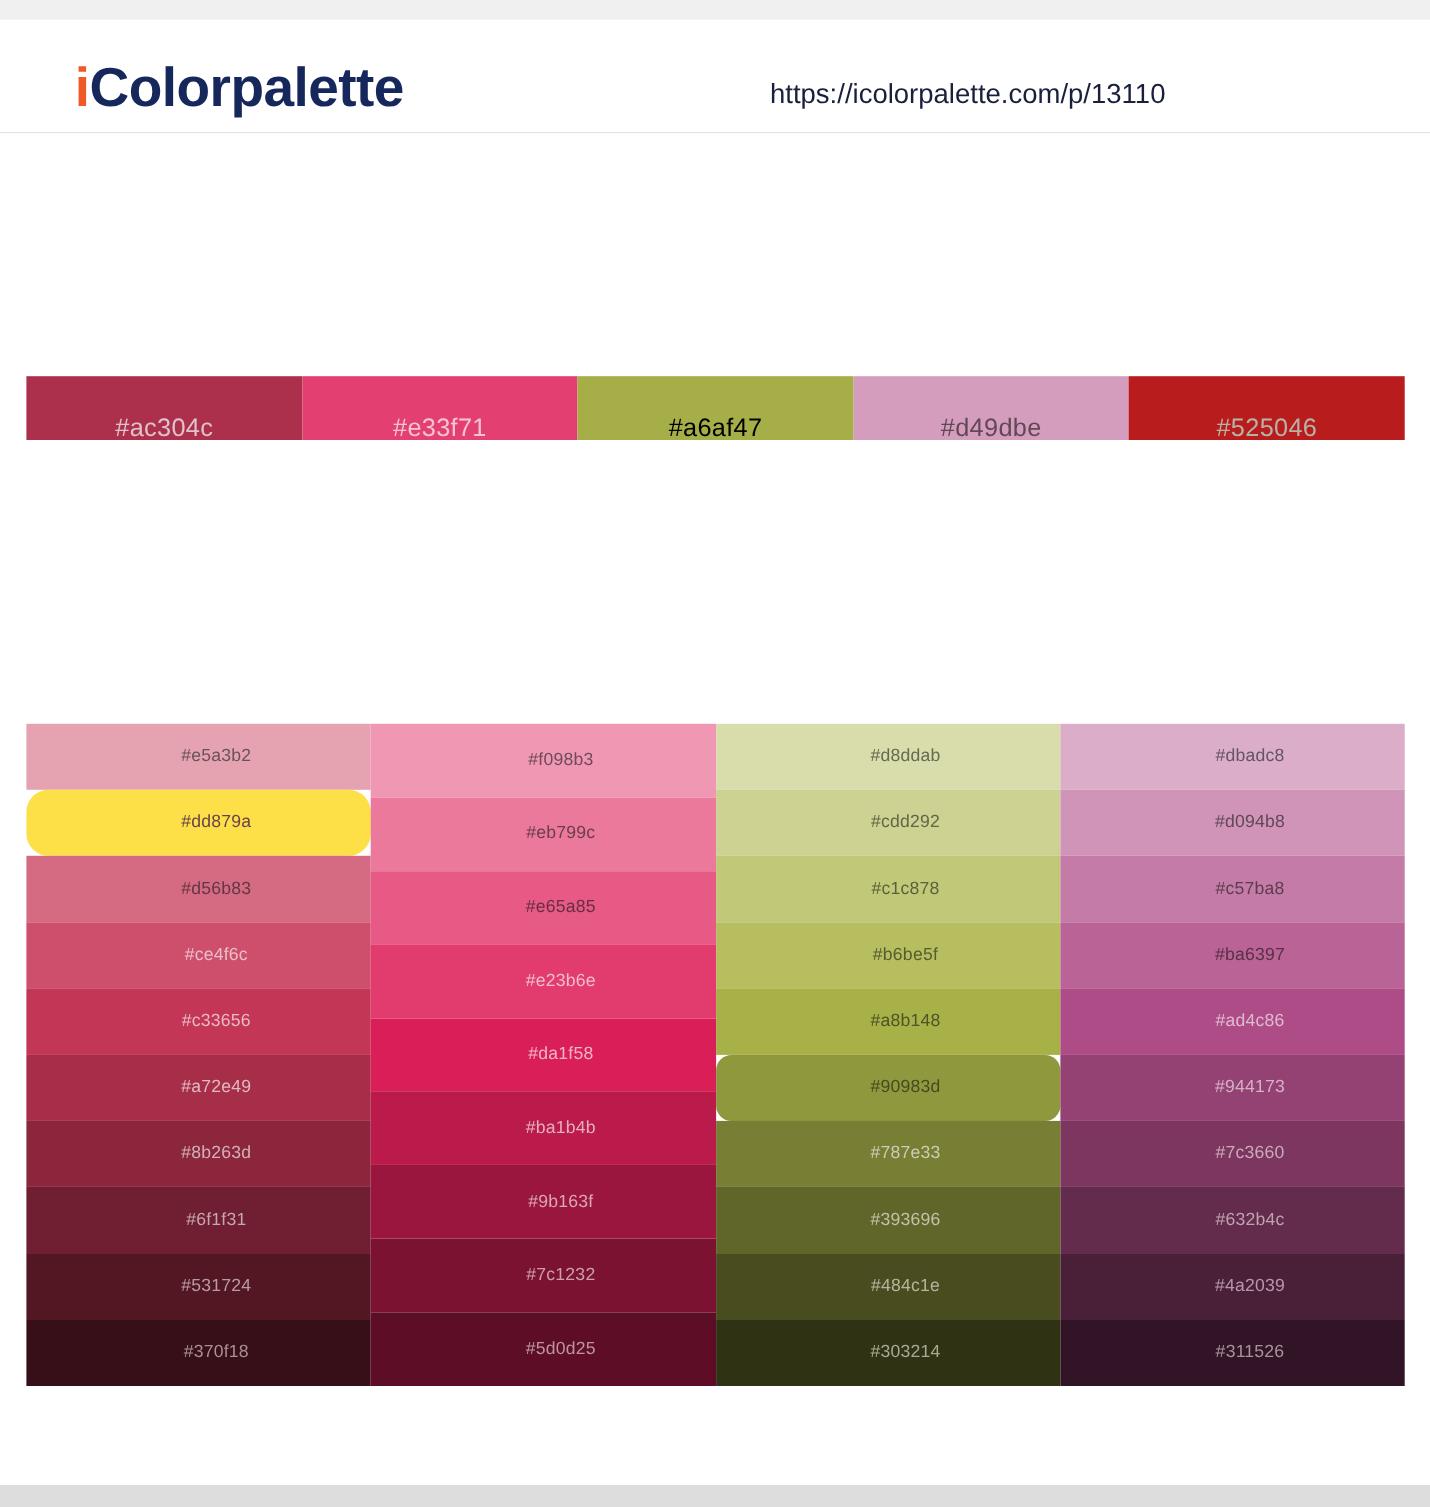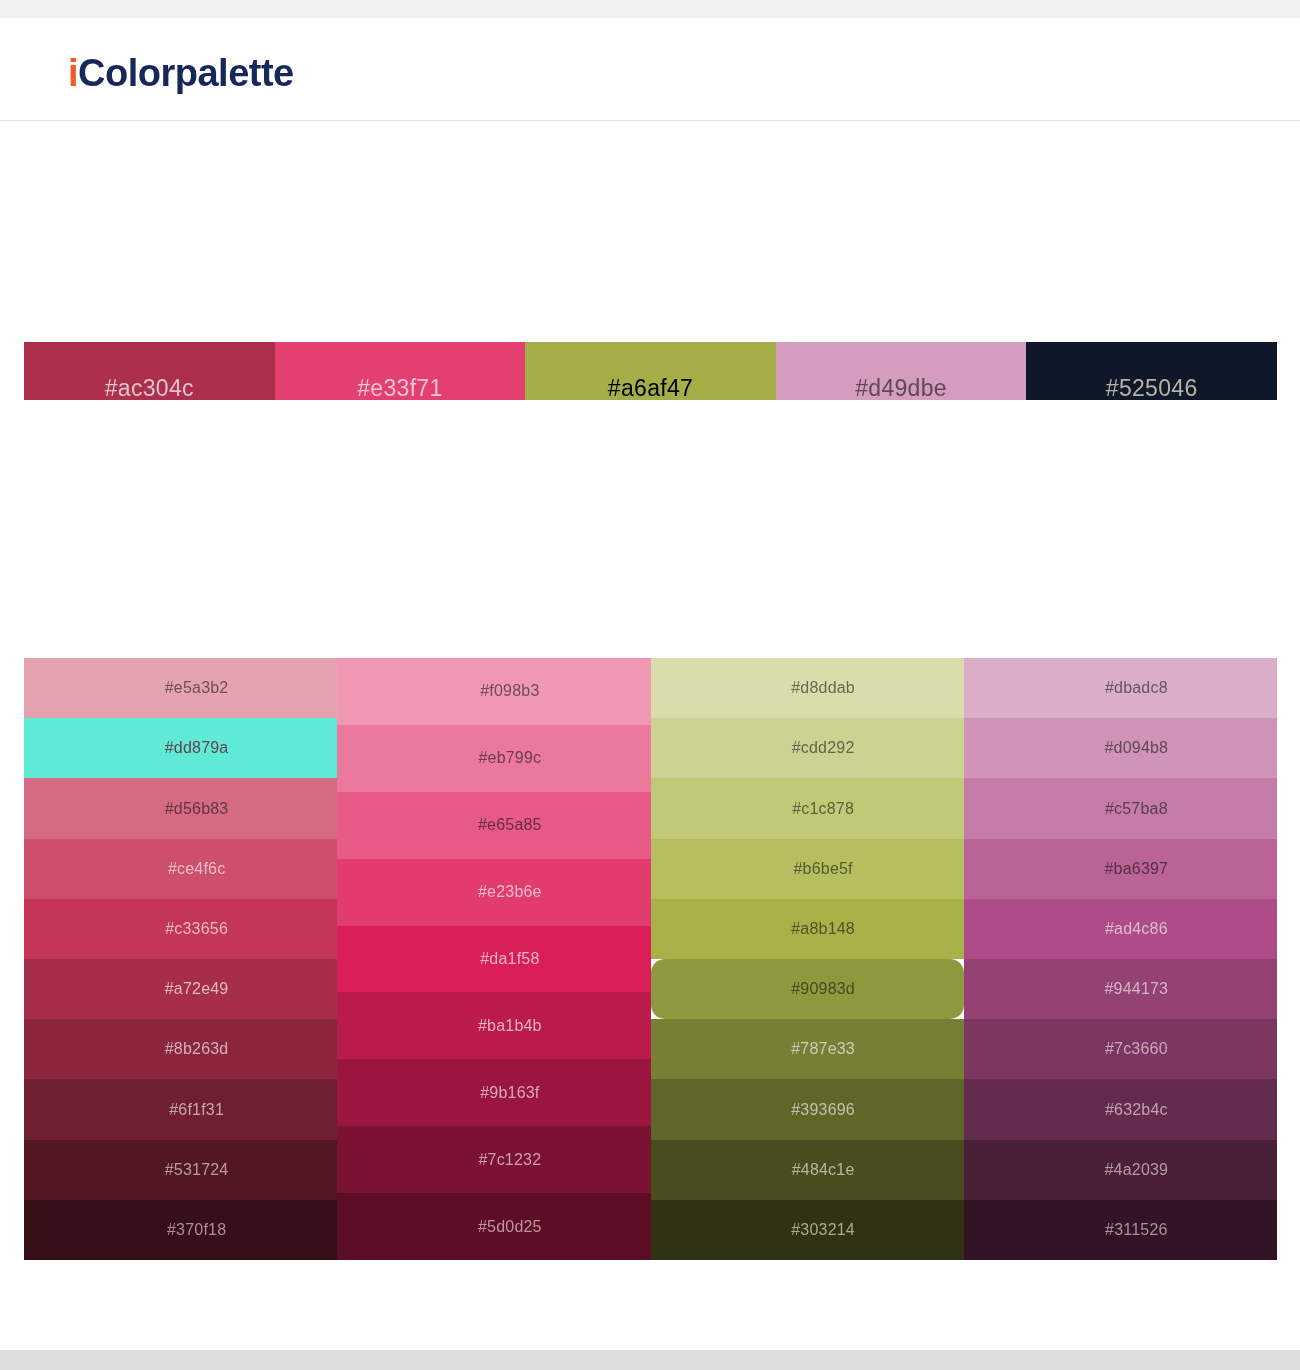--- a/index.html
+++ b/index.html
@@ -34,21 +34,21 @@
     height: 103px;
     background: #ffffff;
     border-bottom: 1px solid #e3e3e3;
     display: flex;
     align-items: center;
   }
   .brand {
     position: absolute;
     left: 68px;
     top: 36px;
-    font-size: 38px;
+    font-size: 50px;
     font-weight: bold;
     letter-spacing: -0.5px;
     line-height: 1;
     white-space: nowrap;
   }
   .brand .brand-i { color: #f05a28; }
   .brand .brand-rest { color: #16275c; }
 
   .header-url {
     position: absolute;
@@ -124,44 +124,45 @@
 <body>
 
 <div id="page">
 
   <div class="top-strip"></div>
 
   <div class="header">
     <div class="brand">
       <span class="brand-i">i</span><span class="brand-rest">Colorpalette</span>
     </div>
+    <div class="header-url">https://icolorpalette.com/p/13110</div>
   </div>
 
   <div class="palette-strip">
       <div class="palette-swatch" style="background: rgb(172, 48, 76);">
         <span class="swatch-label" style="color: rgb(224, 194, 202);">#ac304c</span>
       </div>
       <div class="palette-swatch" style="background: rgb(227, 63, 113);">
         <span class="swatch-label" style="color: rgb(245, 197, 214);">#e33f71</span>
       </div>
       <div class="palette-swatch" style="background: rgb(166, 175, 71);">
         <span class="swatch-label" style="color: #000000;">#a6af47</span>
       </div>
       <div class="palette-swatch" style="background: rgb(212, 157, 190);">
         <span class="swatch-label" style="color: rgb(97, 72, 84);">#d49dbe</span>
       </div>
-      <div class="palette-swatch" style="background: #0f172a;">
+      <div class="palette-swatch" style="background: #b91c1c;">
         <span class="swatch-label" style="color: rgb(182, 178, 166);">#525046</span>
       </div>
     </div>
 
   <div class="shades-grid">
       <div class="shade-col">
         <div class="shade-cell" style="background: rgb(229, 163, 178); color: rgb(107, 82, 89);">#e5a3b2</div>
-        <div class="shade-cell" style="background: #5eead4; color: rgb(104, 67, 77);">#dd879a</div>
+        <div class="shade-cell" style="background: #fde047; color: rgb(104, 67, 77); border-radius: 20px;">#dd879a</div>
         <div class="shade-cell" style="background: rgb(213, 107, 131); color: rgb(101, 54, 65);">#d56b83</div>
         <div class="shade-cell" style="background: rgb(206, 79, 108); color: rgb(236, 191, 202);">#ce4f6c</div>
         <div class="shade-cell" style="background: rgb(195, 54, 86); color: rgb(233, 185, 196);">#c33656</div>
         <div class="shade-cell" style="background: rgb(167, 46, 73); color: rgb(223, 186, 194);">#a72e49</div>
         <div class="shade-cell" style="background: rgb(139, 38, 61); color: rgb(211, 176, 184);">#8b263d</div>
         <div class="shade-cell" style="background: rgb(111, 31, 49); color: rgb(198, 167, 173);">#6f1f31</div>
         <div class="shade-cell" style="background: rgb(83, 23, 36); color: rgb(184, 155, 161);">#531724</div>
         <div class="shade-cell" style="background: rgb(55, 15, 24); color: rgb(171, 143, 148);">#370f18</div>
       </div>
       <div class="shade-col">

